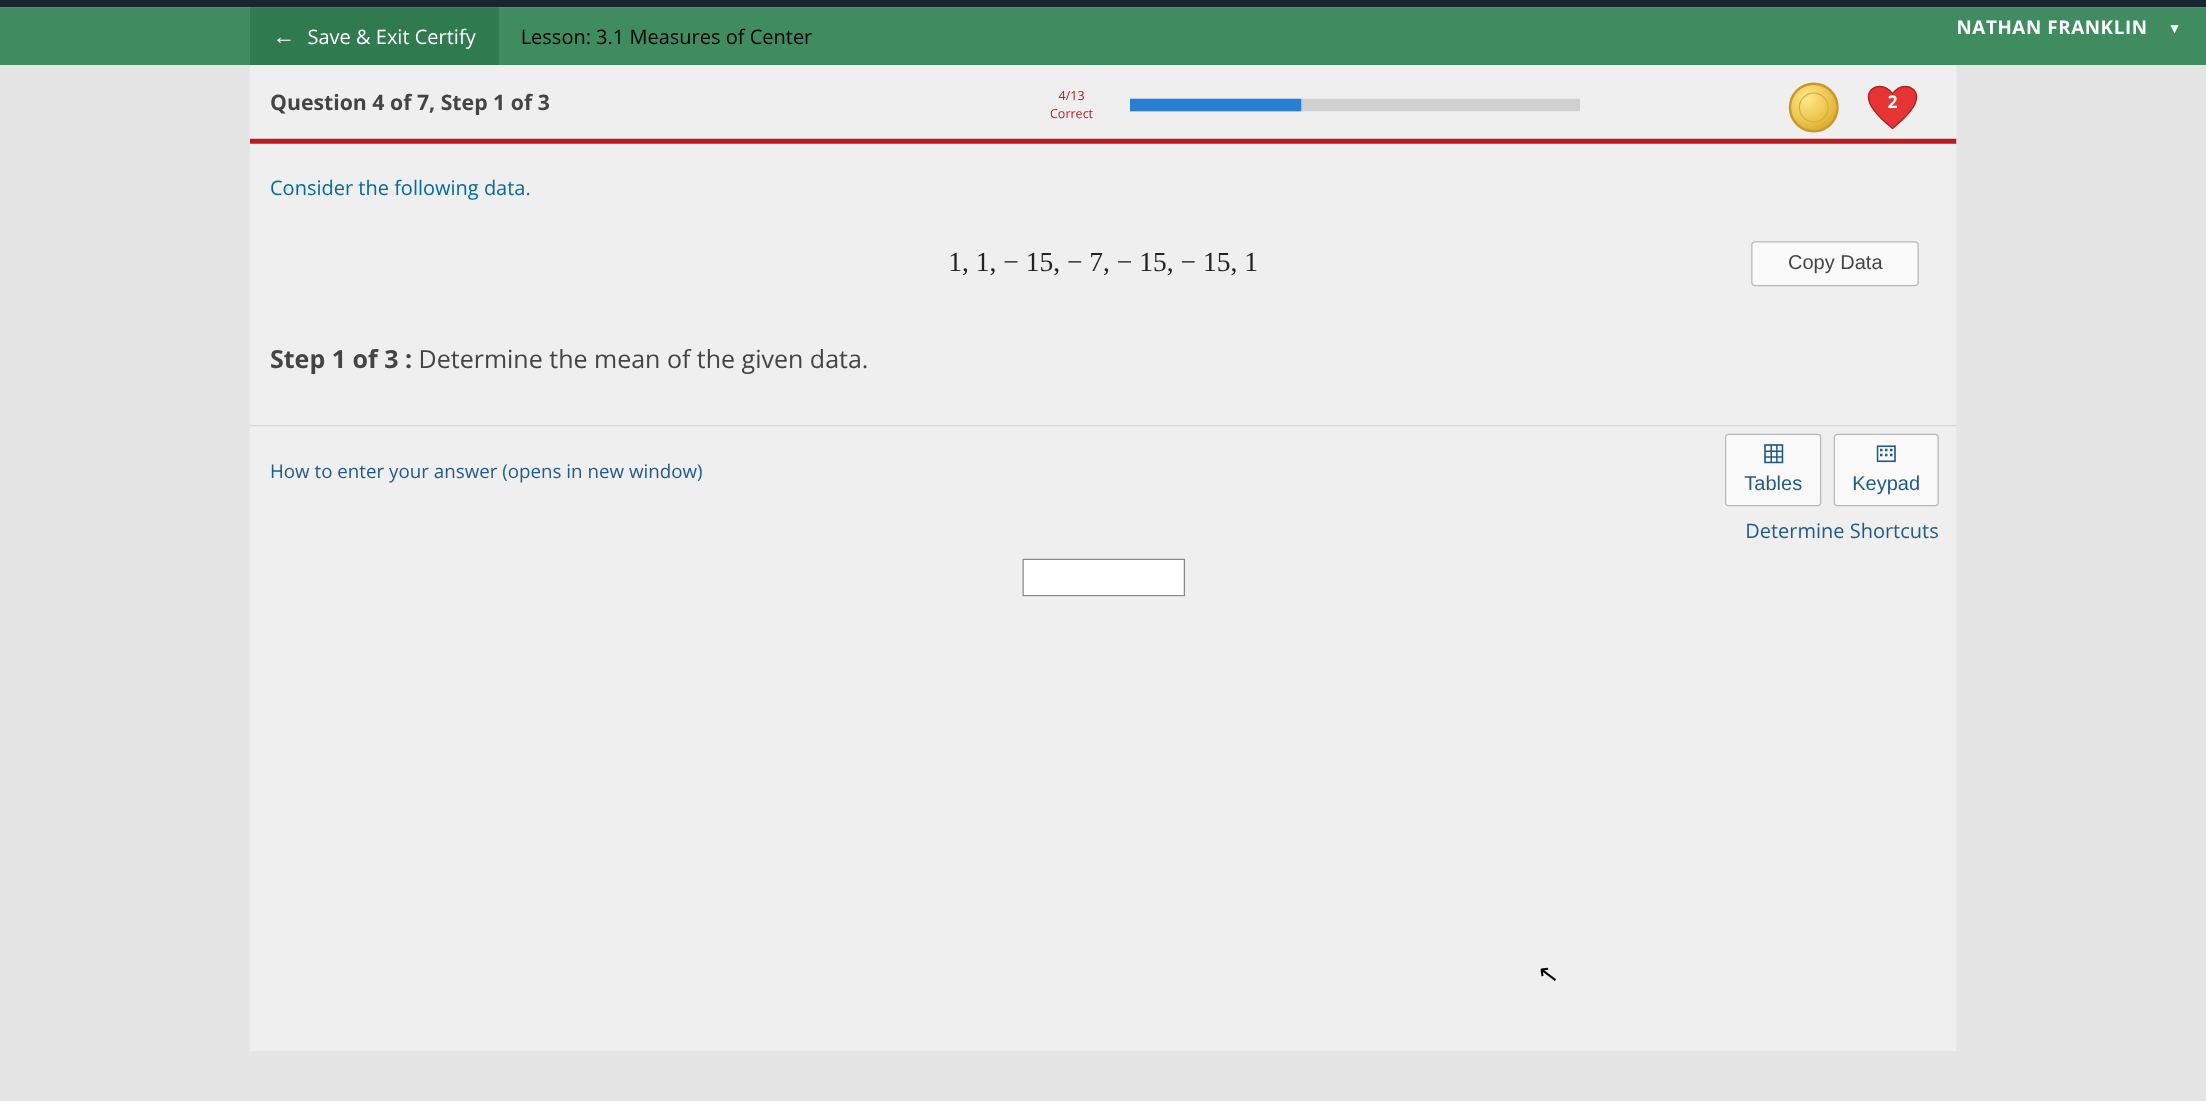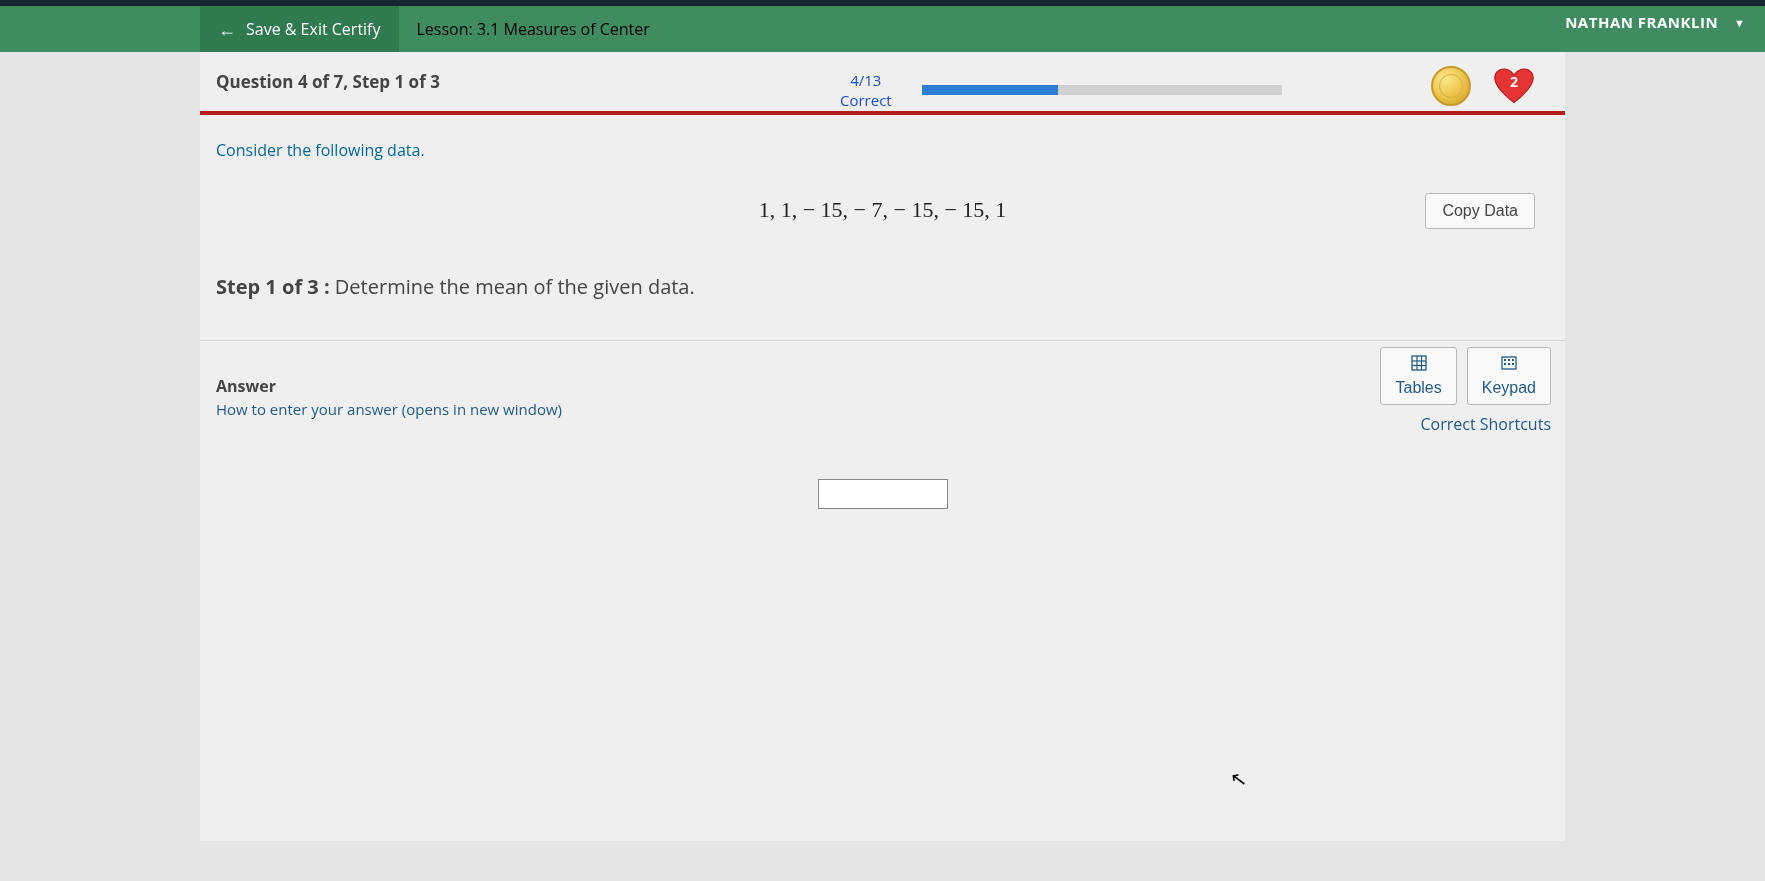--- a/index.html
+++ b/index.html
@@ -77,22 +77,22 @@
 }
 .progress-group {
   position: absolute;
   left: 640px;
   display: flex;
   align-items: center;
   gap: 30px;
 }
 .progress-text {
   text-align: center;
-  color: #1d4ed8;
-  font-size: 15px;
+  color: #b91c1c;
+  font-size: 10px;
   line-height: 1.35;
 }
 .progress-bar {
   width: 360px;
   height: 10px;
   background: #d0d0d0;
   position: relative;
   border-radius: 1px;
 }
 .progress-fill {
@@ -153,21 +153,21 @@
   color: #222;
   margin-bottom: 50px;
 }
 .copy-data-btn {
   position: absolute;
   right: 30px;
   top: 78px;
   background: #fafafa;
   border: 1px solid #b8b8b8;
   border-radius: 3px;
-  padding: 8px 16px;
+  padding: 8px 28px;
   font-size: 16px;
   color: #444;
   cursor: pointer;
 }
 .step-instruction {
   font-size: 20px;
   color: #444;
 }
 .step-bold { font-weight: 700; }
 .answer-section {
@@ -310,24 +310,23 @@
             <rect x="3" y="4" width="2" height="2" fill="#1f5a88"></rect>
             <rect x="7" y="4" width="2" height="2" fill="#1f5a88"></rect>
             <rect x="11" y="4" width="2" height="2" fill="#1f5a88"></rect>
             <rect x="3" y="8" width="2" height="2" fill="#1f5a88"></rect>
             <rect x="7" y="8" width="2" height="2" fill="#1f5a88"></rect>
             <rect x="11" y="8" width="2" height="2" fill="#1f5a88"></rect>
           </svg>
           <span>Keypad</span>
         </button>
       </div>
-      <div class="kb-shortcuts">Correct Shortcuts</div>
-    </div>
-
-    <div class="answer-label">Answer</div>
+      <div class="kb-shortcuts">Determine Shortcuts</div>
+    </div>
+
     <div class="how-to-link">How to enter your answer (opens in new window)</div>
 
     <div class="answer-input-wrap">
       <input class="answer-input" type="text" value="" style="">
     </div>
   </div>
 
 </div>
 
 <div class="cursor-pointer">↖</div>

